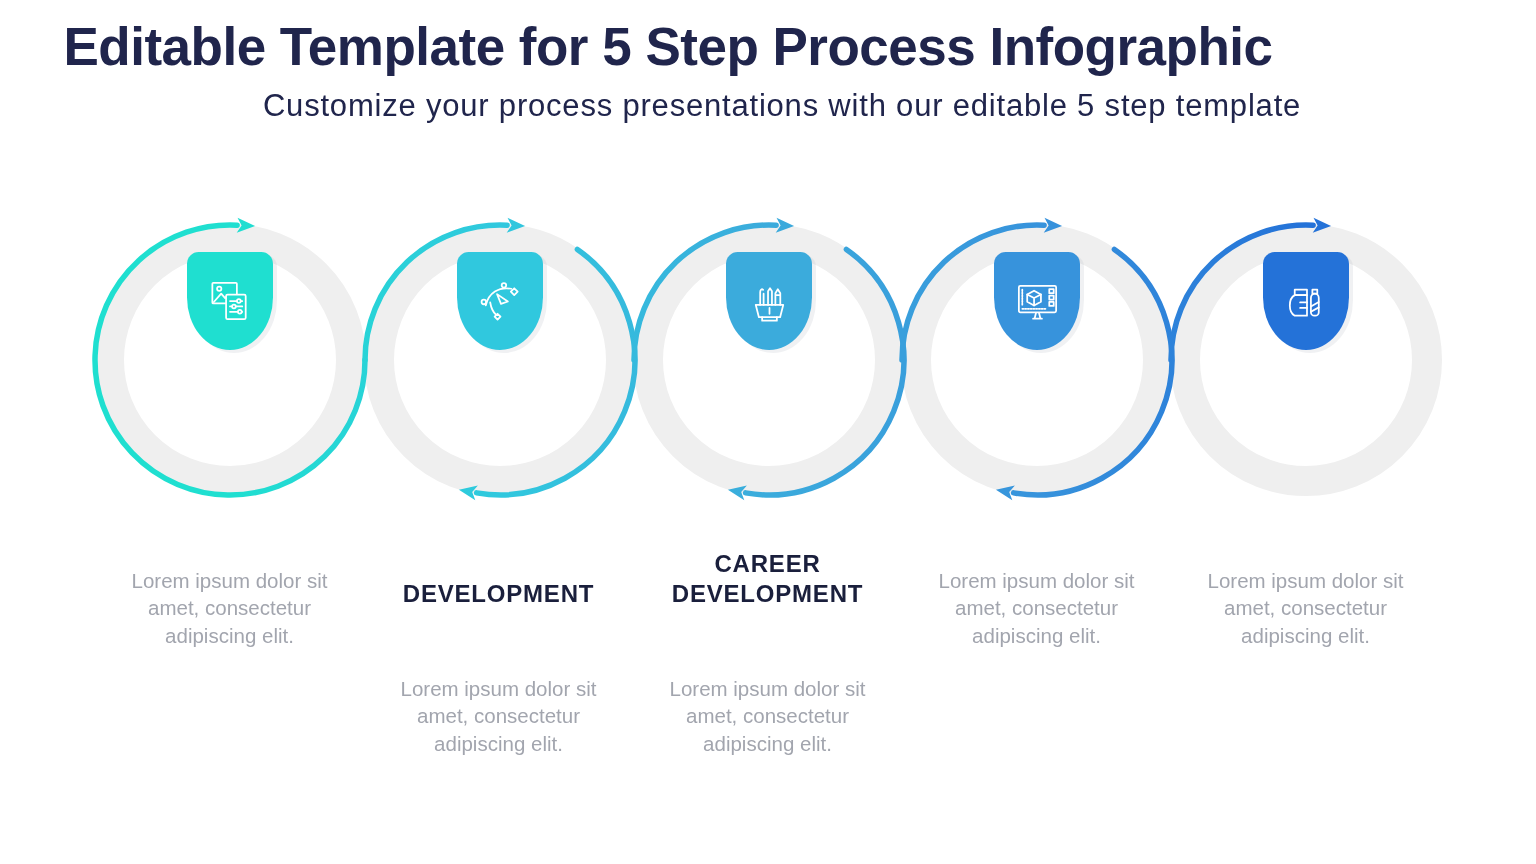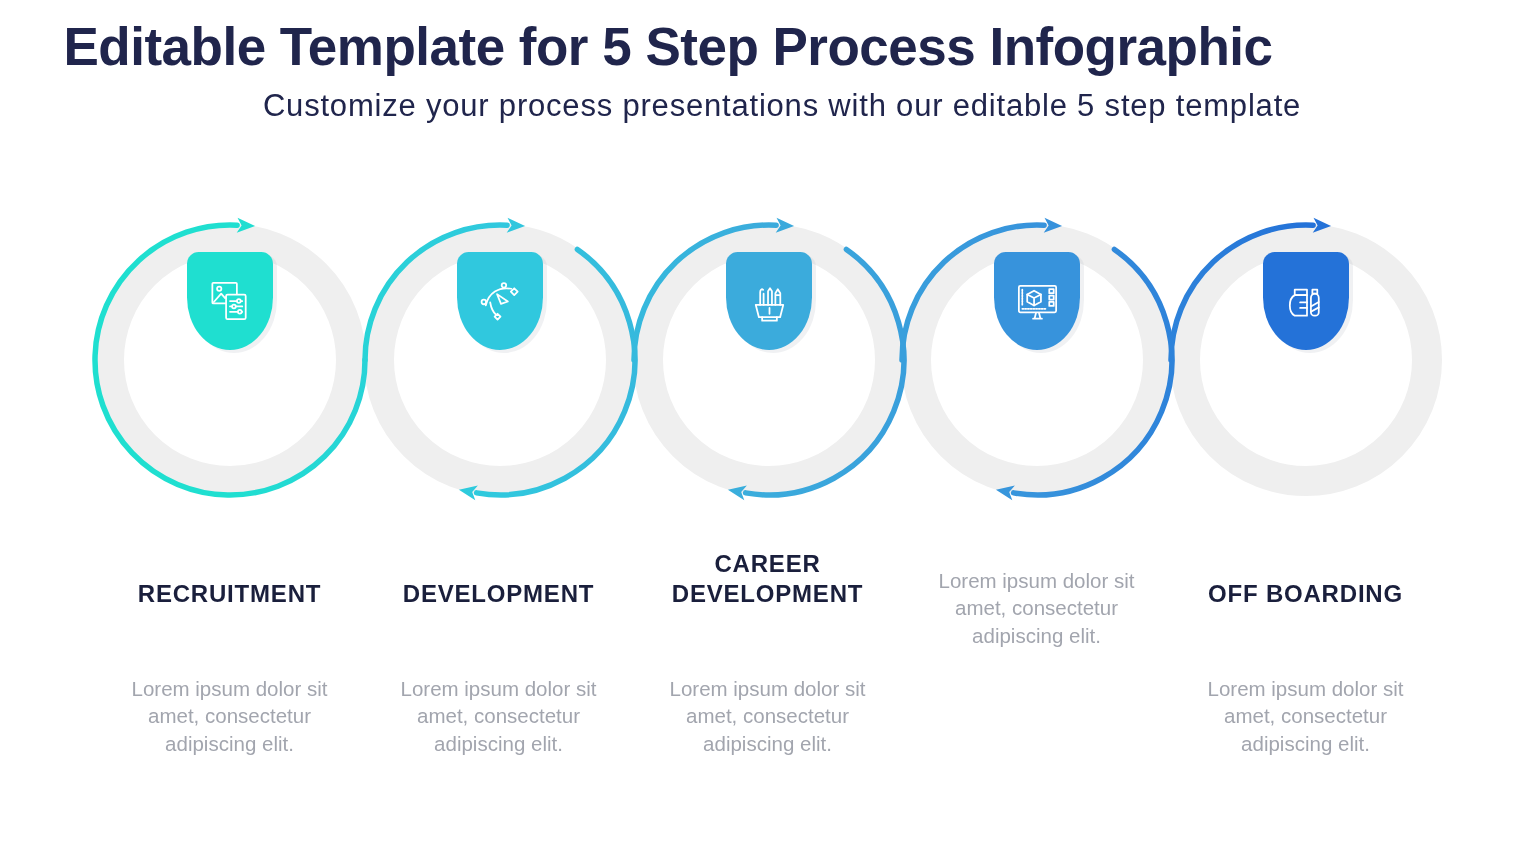--- a/index.html
+++ b/index.html
@@ -158,33 +158,31 @@
         <path d="M19.5 27 h7 M19.5 32.5 h7"></path>
         <path d="M32 14 h5 v4 h-5 Z"></path>
         <path d="M30.5 22.5 c0-2.5 1.8-4.5 4-4.5 c2.2 0 4 2 4 4.5 V37 c0 2-1.6 3.5-3.5 3.5 h-1 c-1.9 0-3.5-1.5-3.5-3.5 Z"></path>
         <path d="M30.5 31 l8-4.5 M30.5 36.5 l8-4.5"></path>
       </g>
     </svg>
   </div>
 
   <div class="cols">
     <div class="col">
-      <div class="step-label">RECRUITMENT</div>
       <div class="step-desc">Lorem ipsum dolor sit amet, consectetur adipiscing elit.</div>
     </div>
     <div class="col">
       <div class="step-label">DEVELOPMENT</div>
       <div class="step-desc">Lorem ipsum dolor sit amet, consectetur adipiscing elit.</div>
     </div>
     <div class="col">
       <div class="step-label">CAREER DEVELOPMENT</div>
       <div class="step-desc">Lorem ipsum dolor sit amet, consectetur adipiscing elit.</div>
     </div>
     <div class="col">
       <div class="step-desc">Lorem ipsum dolor sit amet, consectetur adipiscing elit.</div>
     </div>
     <div class="col">
-      <div class="step-label">OFF BOARDING</div>
       <div class="step-desc">Lorem ipsum dolor sit amet, consectetur adipiscing elit.</div>
     </div>
   </div>
 
 </div>
 
 </body></html>

